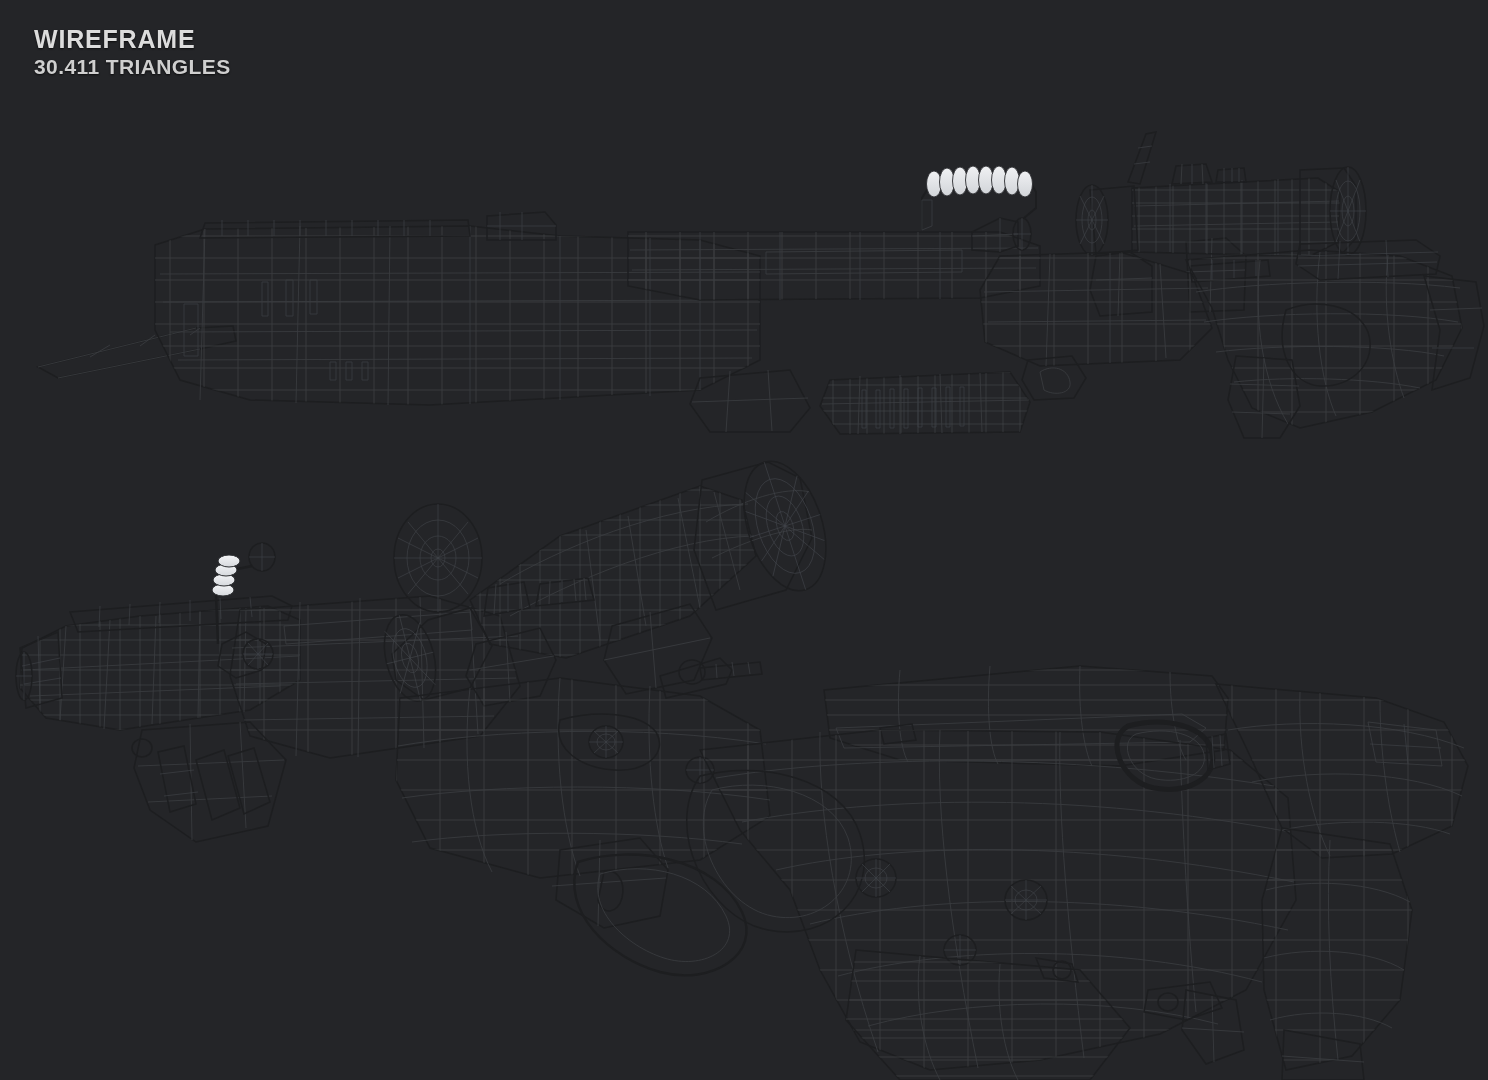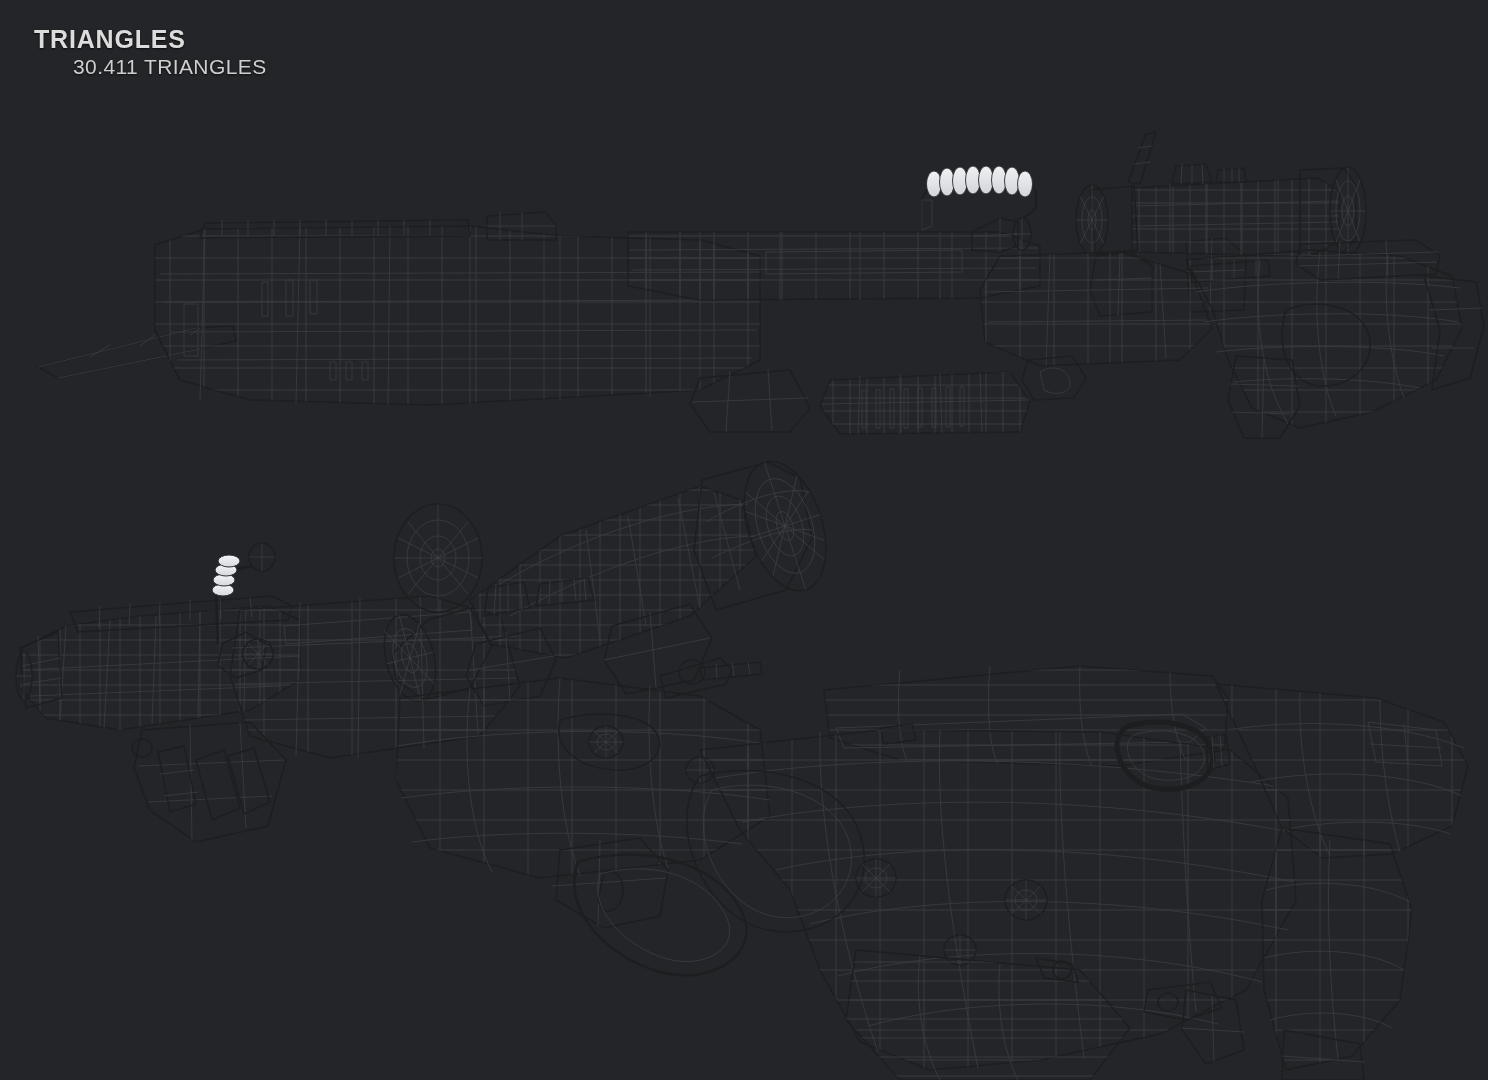--- a/index.html
+++ b/index.html
@@ -12,44 +12,43 @@
   }
 
   
   #caption{position:absolute;left:34px;top:26px;z-index:50;pointer-events:none;}
   #caption .title{
     font-size:25px;font-weight:bold;letter-spacing:.8px;
     color:#dcdcdc;line-height:1.05;
     text-shadow:0 1px 2px rgba(0,0,0,.7);
   }
   #caption .sub{
-    font-size:21px;font-weight:normal;letter-spacing:.4px;
+    font-size:21px;font-weight:bold;letter-spacing:.4px;
     color:#cfcfcf;line-height:1.15;margin-top:3px;
     text-shadow:0 1px 2px rgba(0,0,0,.7);
-    margin-left:39px;
   }
 
   
   .view{position:absolute;}
   #view-top{left:0;top:60px;width:1488px;height:380px;}
   #view-bottom{left:0;top:430px;width:1488px;height:650px;}
   .view svg{display:block;width:100%;height:100%;overflow:visible;}
 
   
   .wf{fill:none;stroke:#3a3c40;stroke-width:.85;vector-effect:non-scaling-stroke;}
   .wf-thin{fill:none;stroke:#42454a;stroke-width:.6;vector-effect:non-scaling-stroke;}
   .wf-out{fill:none;stroke:#1d1e20;stroke-width:1.5;vector-effect:non-scaling-stroke;}
 </style>
 </head>
 <body>
 
 <div id="stage" style="background: rgb(36, 37, 40);">
 
   <div id="caption">
-    <div class="title" style="color: rgb(220, 220, 220);">TRIANGLES</div>
+    <div class="title" style="color: rgb(220, 220, 220);">WIREFRAME</div>
     <div class="sub" style="color: rgb(207, 207, 207);">30.411 TRIANGLES</div>
   </div>
 
   <div class="view" id="view-top">
   <svg viewBox="0 0 1488 380" preserveAspectRatio="none">
     <defs>
       <linearGradient id="gTop" x1="0" y1="0" x2="0" y2="1">
         <stop offset="0%" stop-color="#e4e6e9"></stop>
         <stop offset="42%" stop-color="#c6c9cd"></stop>
         <stop offset="100%" stop-color="#9ca0a6"></stop>

